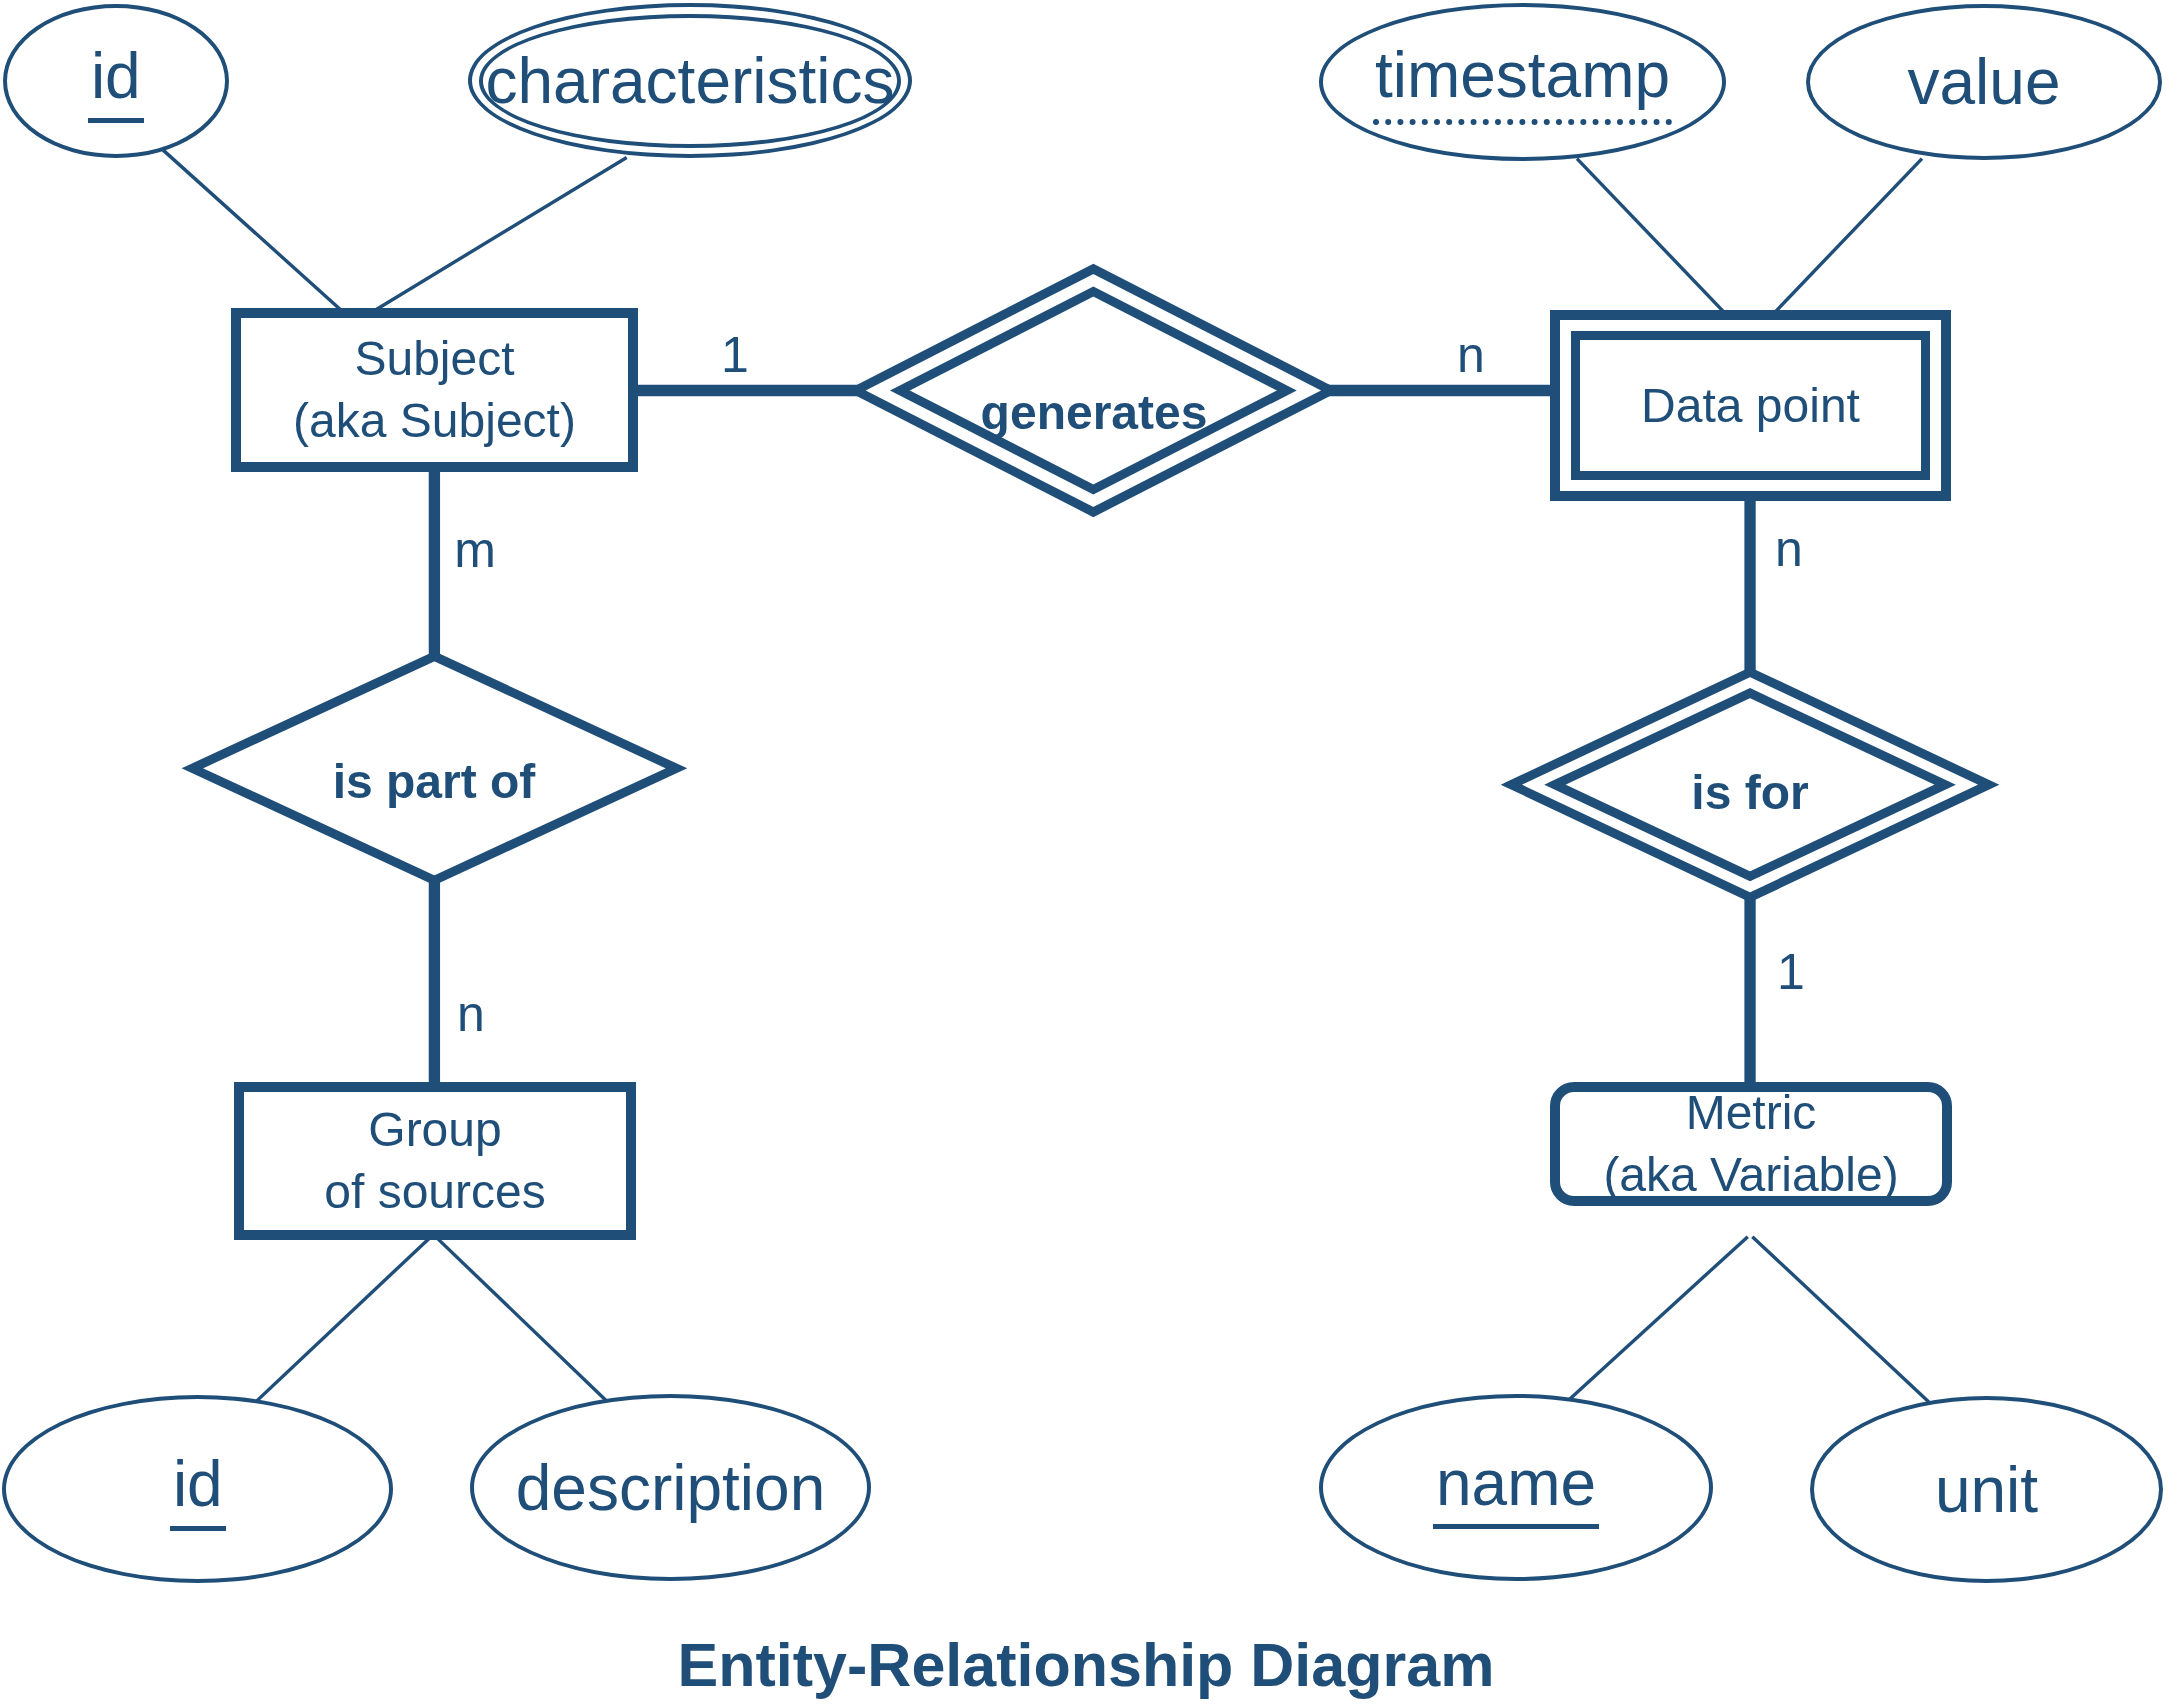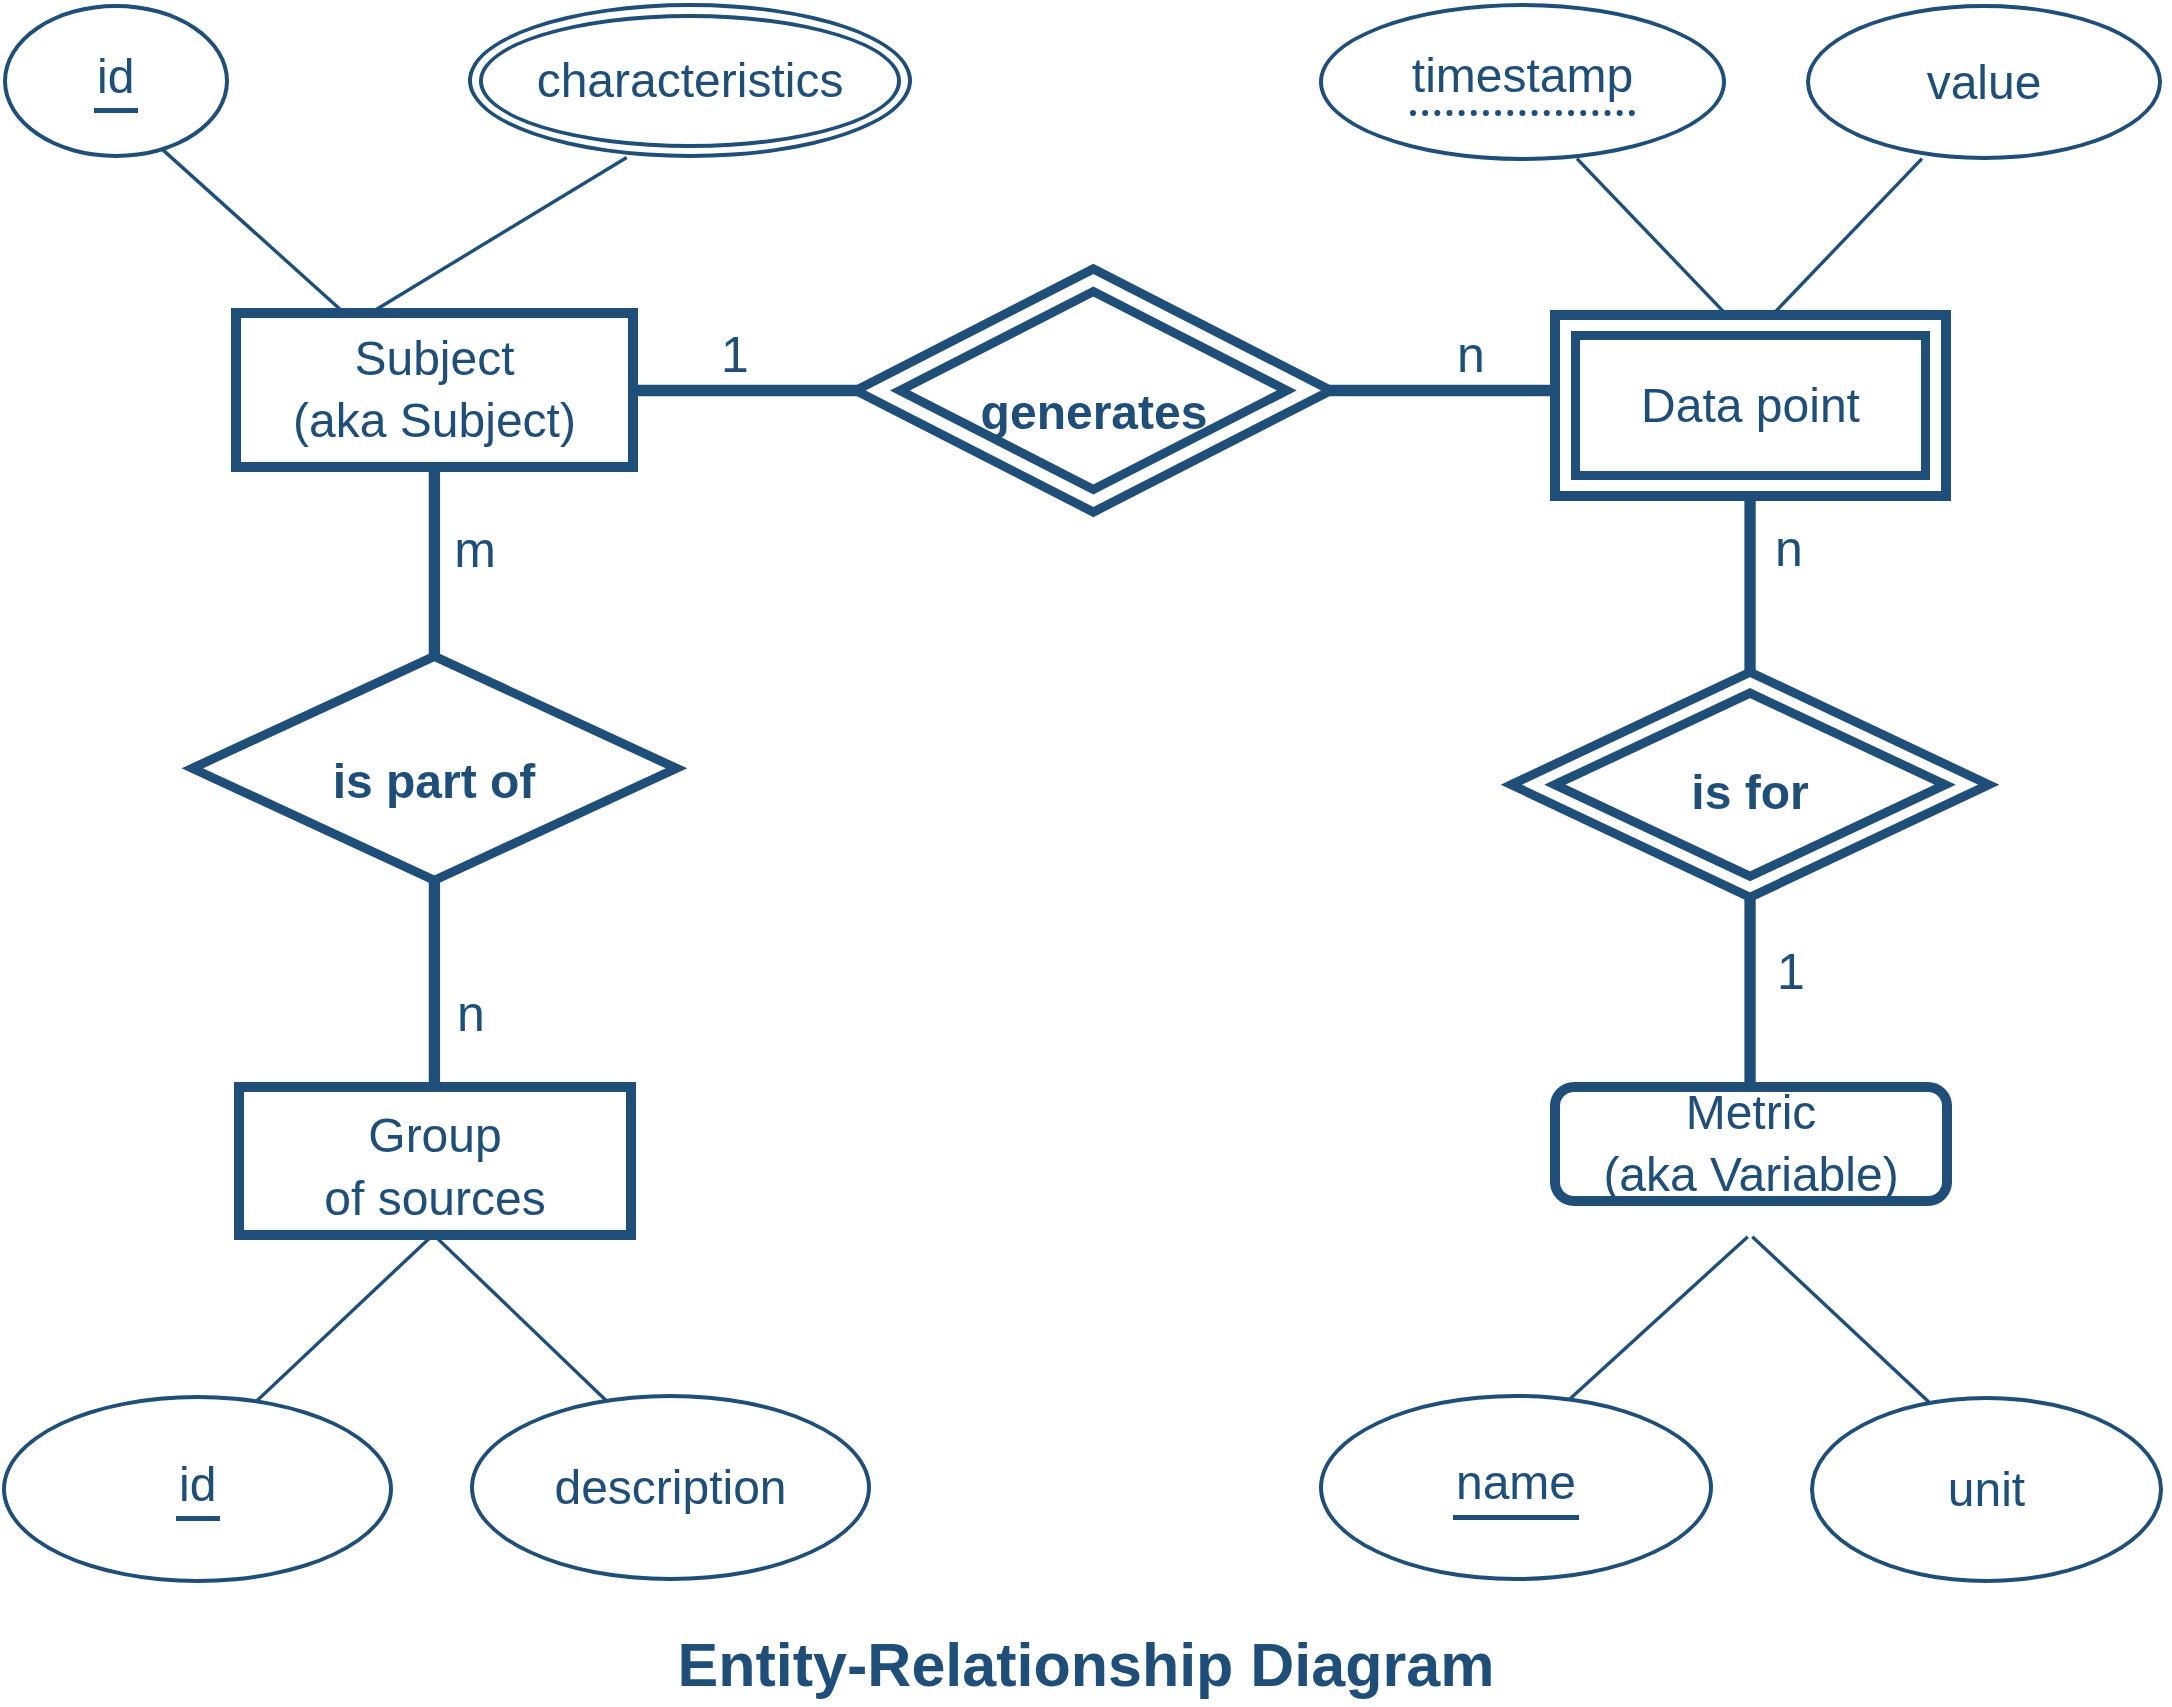--- a/index.html
+++ b/index.html
@@ -17,21 +17,21 @@
   svg.wires { position: absolute; left: 0; top: 0; z-index: 1; }
   svg.wires line { stroke: var(--ink); }
   svg.wires polygon { fill: var(--bg); stroke: var(--ink); stroke-width: 16; }
   .thick { stroke-width: 20; }
   .thin  { stroke-width: 6;  }
 
   .shape { position: absolute; z-index: 2; background: var(--bg); display: flex; align-items: center; justify-content: center; text-align: center; }
   .rect   { border: 10.2px solid var(--ink); }
   .rect .lines { display: flex; flex-direction: column; line-height: 1.3; font-size: 48px; }
   .rect-inner { position: absolute; top: 11.3px; left: 11.3px; right: 11.3px; bottom: 11.3px; border: 9px solid var(--ink); display: flex; align-items: center; justify-content: center; }
-  .ellipse { border: 4.5px solid var(--ink); border-radius: 50%; font-size: 48px; text-align: right; }
+  .ellipse { border: 4.5px solid var(--ink); border-radius: 50%; font-size: 64px; text-align: right; }
   .ellipse-inner { position: absolute; inset: 6.8px; border: 4px solid var(--ink); border-radius: 50%; }
   .ellipse span { position: relative; z-index: 3; }
 
   .u-solid  { border-bottom: 5.1px solid var(--ink); padding: 0 3.4px 4.5px 3.4px; }
   .u-dotted { border-bottom: 6.2px dotted var(--ink); padding: 0 2.3px 6.8px 2.3px; }
 
   .float-label { position: absolute; z-index: 3; transform: translate(-50%, -50%); white-space: nowrap; }
   .rel-label   { font-size: 48px; font-weight: bold; }
   .card-label  { font-size: 50px; }
 
@@ -76,21 +76,21 @@
       <span>(aka Subject)</span>
     </div>
   </div>
 
   <div class="shape rect" style="left:1550px; top:310px; width:401px; height:191px;">
     <div class="rect-inner">
       <span style="font-size:48px;">Data point</span>
     </div>
   </div>
 
-  <div class="shape rect" style="left:234px; top:1082px; width:402px; height:158px;align-items:flex-end;">
+  <div class="shape rect" style="left:234px; top:1082px; width:402px; height:158px;">
     <div class="lines">
       <span>Group</span>
       <span>of sources</span>
     </div>
   </div>
 
   <div class="shape rect" style="left:1550px; top:1082px; width:402px; height:124px;border-radius:24px;">
     <div class="lines">
       <span>Metric</span>
       <span>(aka Variable)</span>

